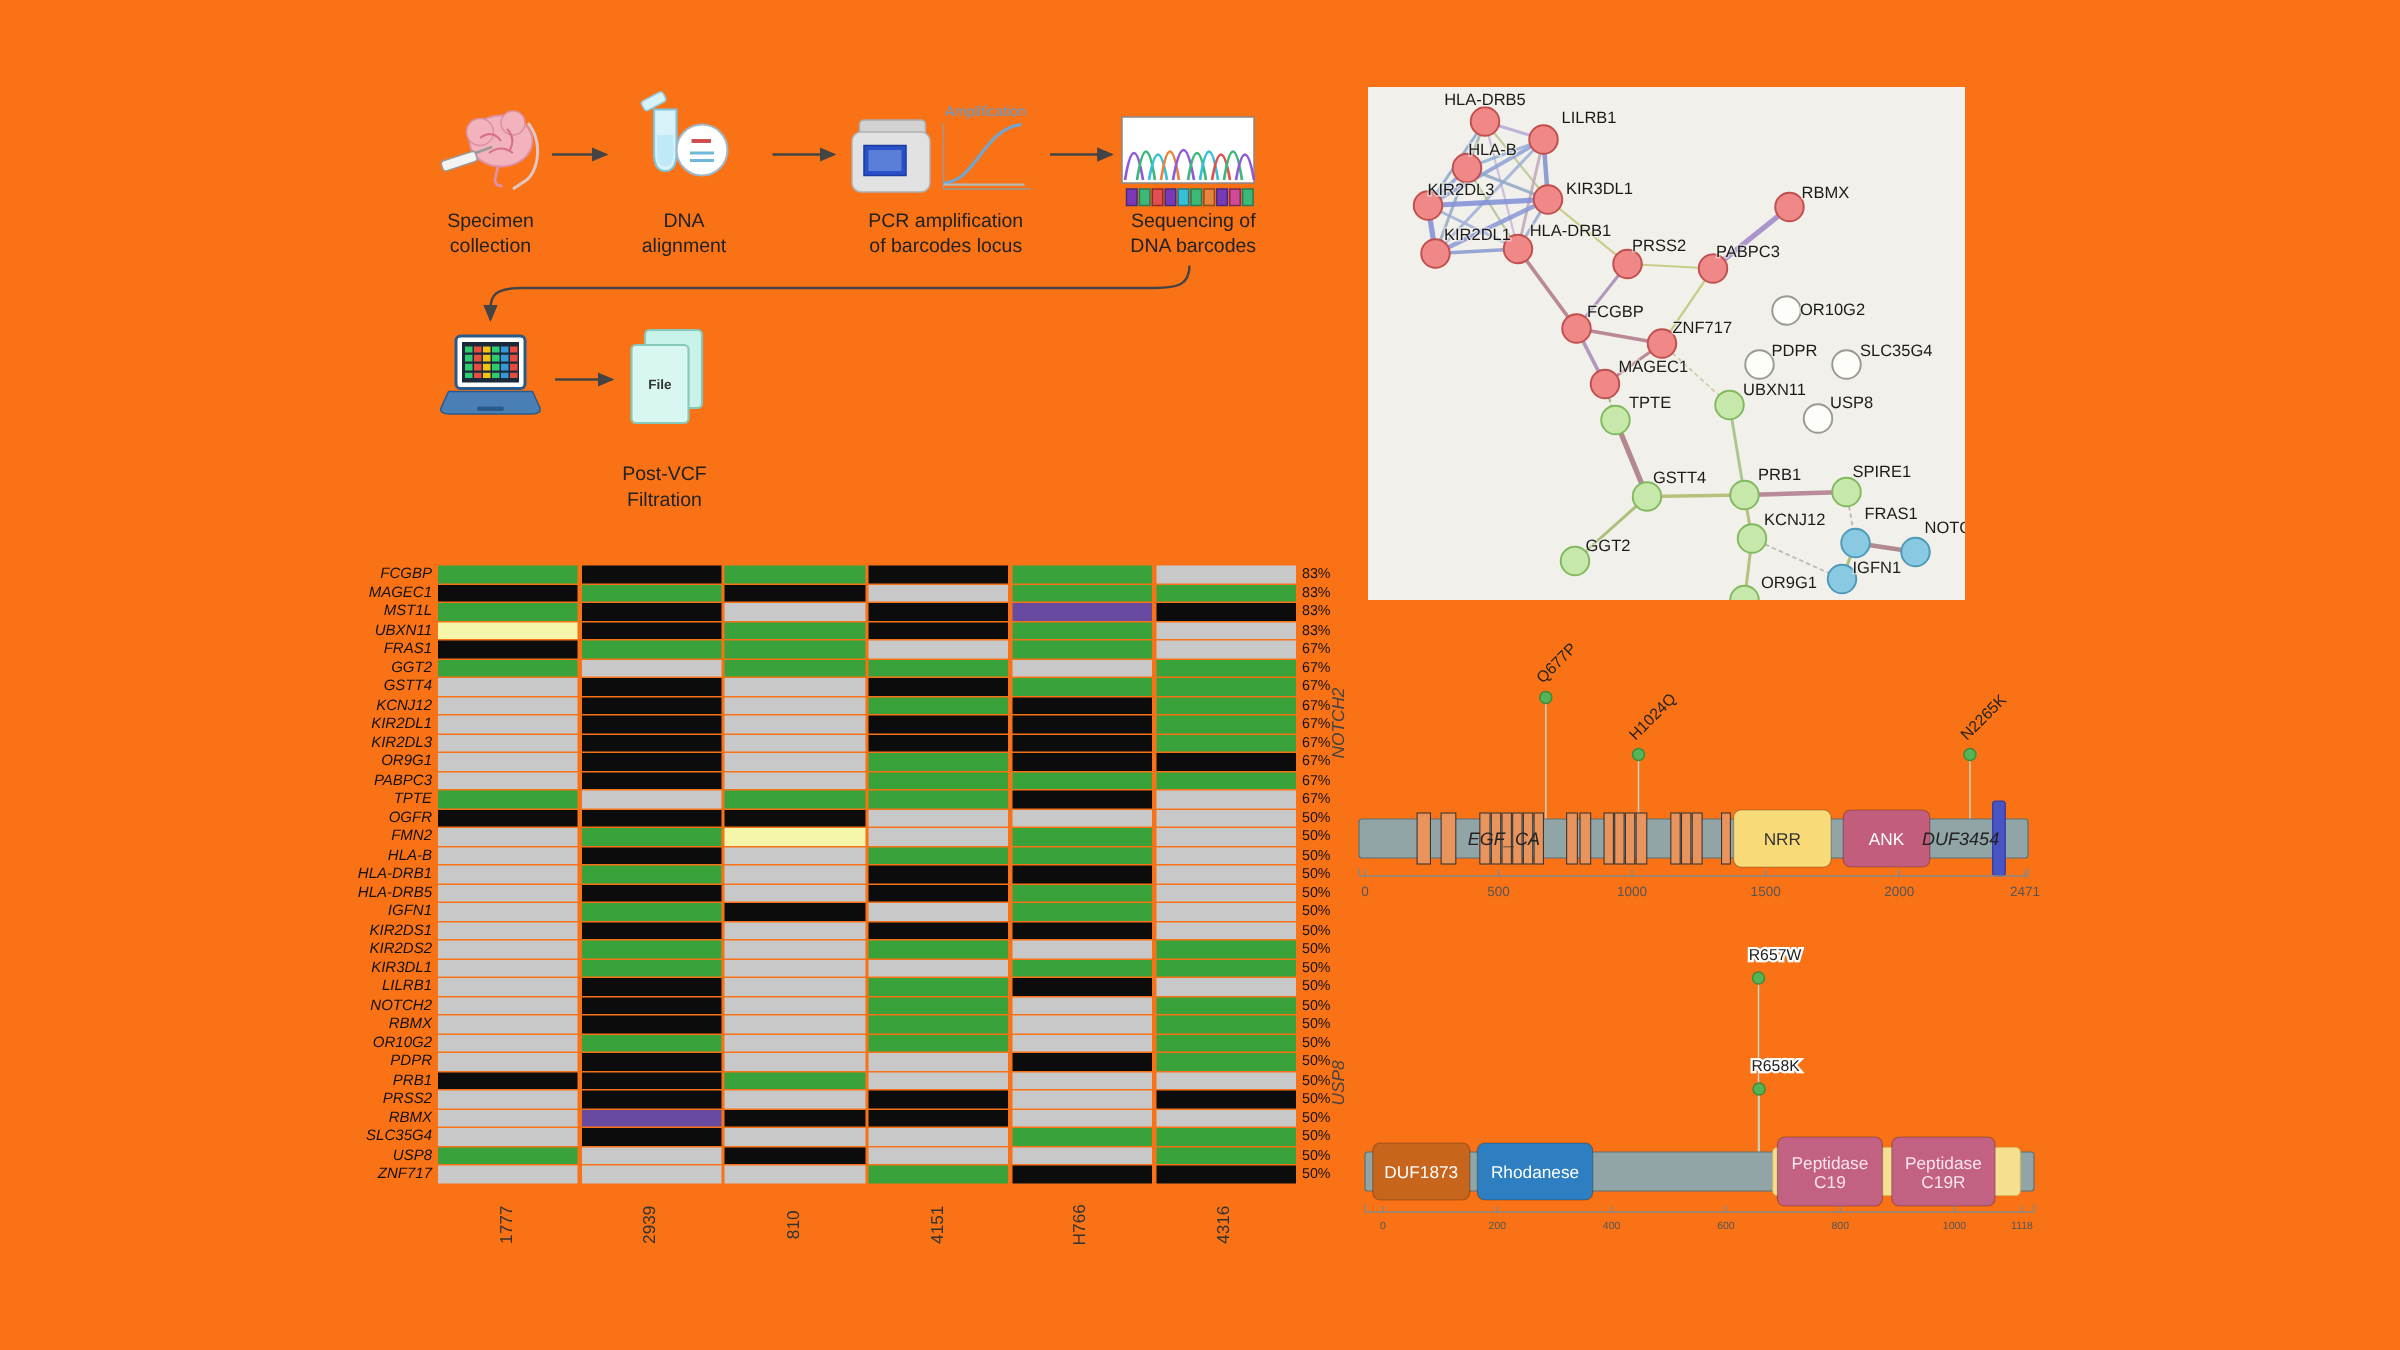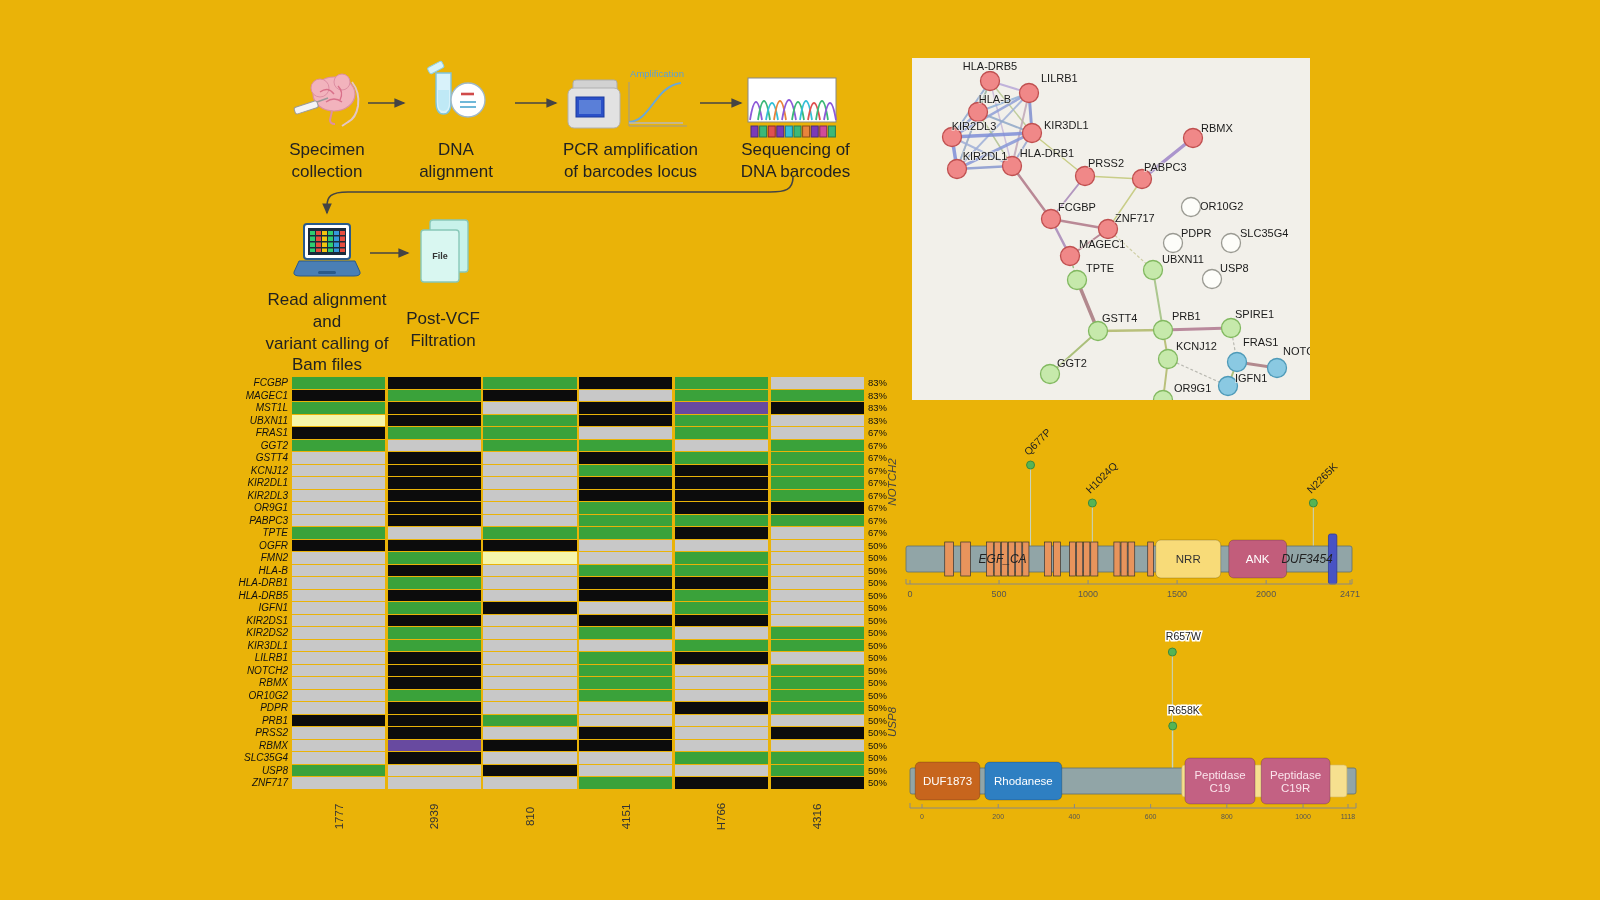--- a/index.html
+++ b/index.html
@@ -1,19 +1,19 @@
 <!DOCTYPE html>
 <html><head>
 <meta charset="utf-8">
 <style>
   html,body{margin:0;padding:0;background:#fff;}
-  #canvas{position:relative;width:1600px;height:900px;background:#eab308;overflow:hidden;
+  #canvas{position:relative;width:1600px;height:900px;background:#f97316;overflow:hidden;
           font-family:"Liberation Sans",sans-serif;}
   .abs{position:absolute;}
-  .wf-label{position:absolute;white-space:pre-line;text-align:center;font-size:17px;
+  .wf-label{position:absolute;white-space:pre-line;text-align:center;font-size:13px;
             line-height:1.28;color:#222;}
   .gene-label{height:12.5px;line-height:12.5px;font-size:10px;font-style:italic;
               text-align:right;color:#111;}
   .pct-label{height:12.5px;line-height:12.5px;font-size:9.5px;color:#111;}
   .sample-label{position:absolute;width:44px;height:13px;line-height:13px;font-size:11.5px;
                 color:#333;text-align:center;transform:rotate(-90deg);}
   .hm-cell{position:absolute;}
   svg text{font-family:"Liberation Sans",sans-serif;}
 </style>
 </head>
@@ -118,24 +118,20 @@
   </svg>
 
   <div class="wf-label" style="left:257px;top:139px;width:140px;">Specimen
 collection</div>
   <div class="wf-label" style="left:386px;top:139px;width:140px;">DNA
 alignment</div>
   <div class="wf-label" style="left:548px;top:139px;width:165px;">PCR amplification
 of barcodes locus</div>
   <div class="wf-label" style="left:723px;top:139px;width:145px;">Sequencing of
 DNA barcodes</div>
-  <div class="wf-label" style="left:247px;top:289px;width:160px;">Read alignment
-and
-variant calling of
-Bam files</div>
   <div class="wf-label" style="left:383px;top:286px;width:120px;margin-top:22px;">Post-VCF
 Filtration</div>
 
   <div class="abs" style="left:230px;top:377px;width:58px;" id="hm-genes">
       <div class="gene-label">FCGBP</div>
       <div class="gene-label">MAGEC1</div>
       <div class="gene-label">MST1L</div>
       <div class="gene-label">UBXN11</div>
       <div class="gene-label">FRAS1</div>
       <div class="gene-label">GGT2</div>

